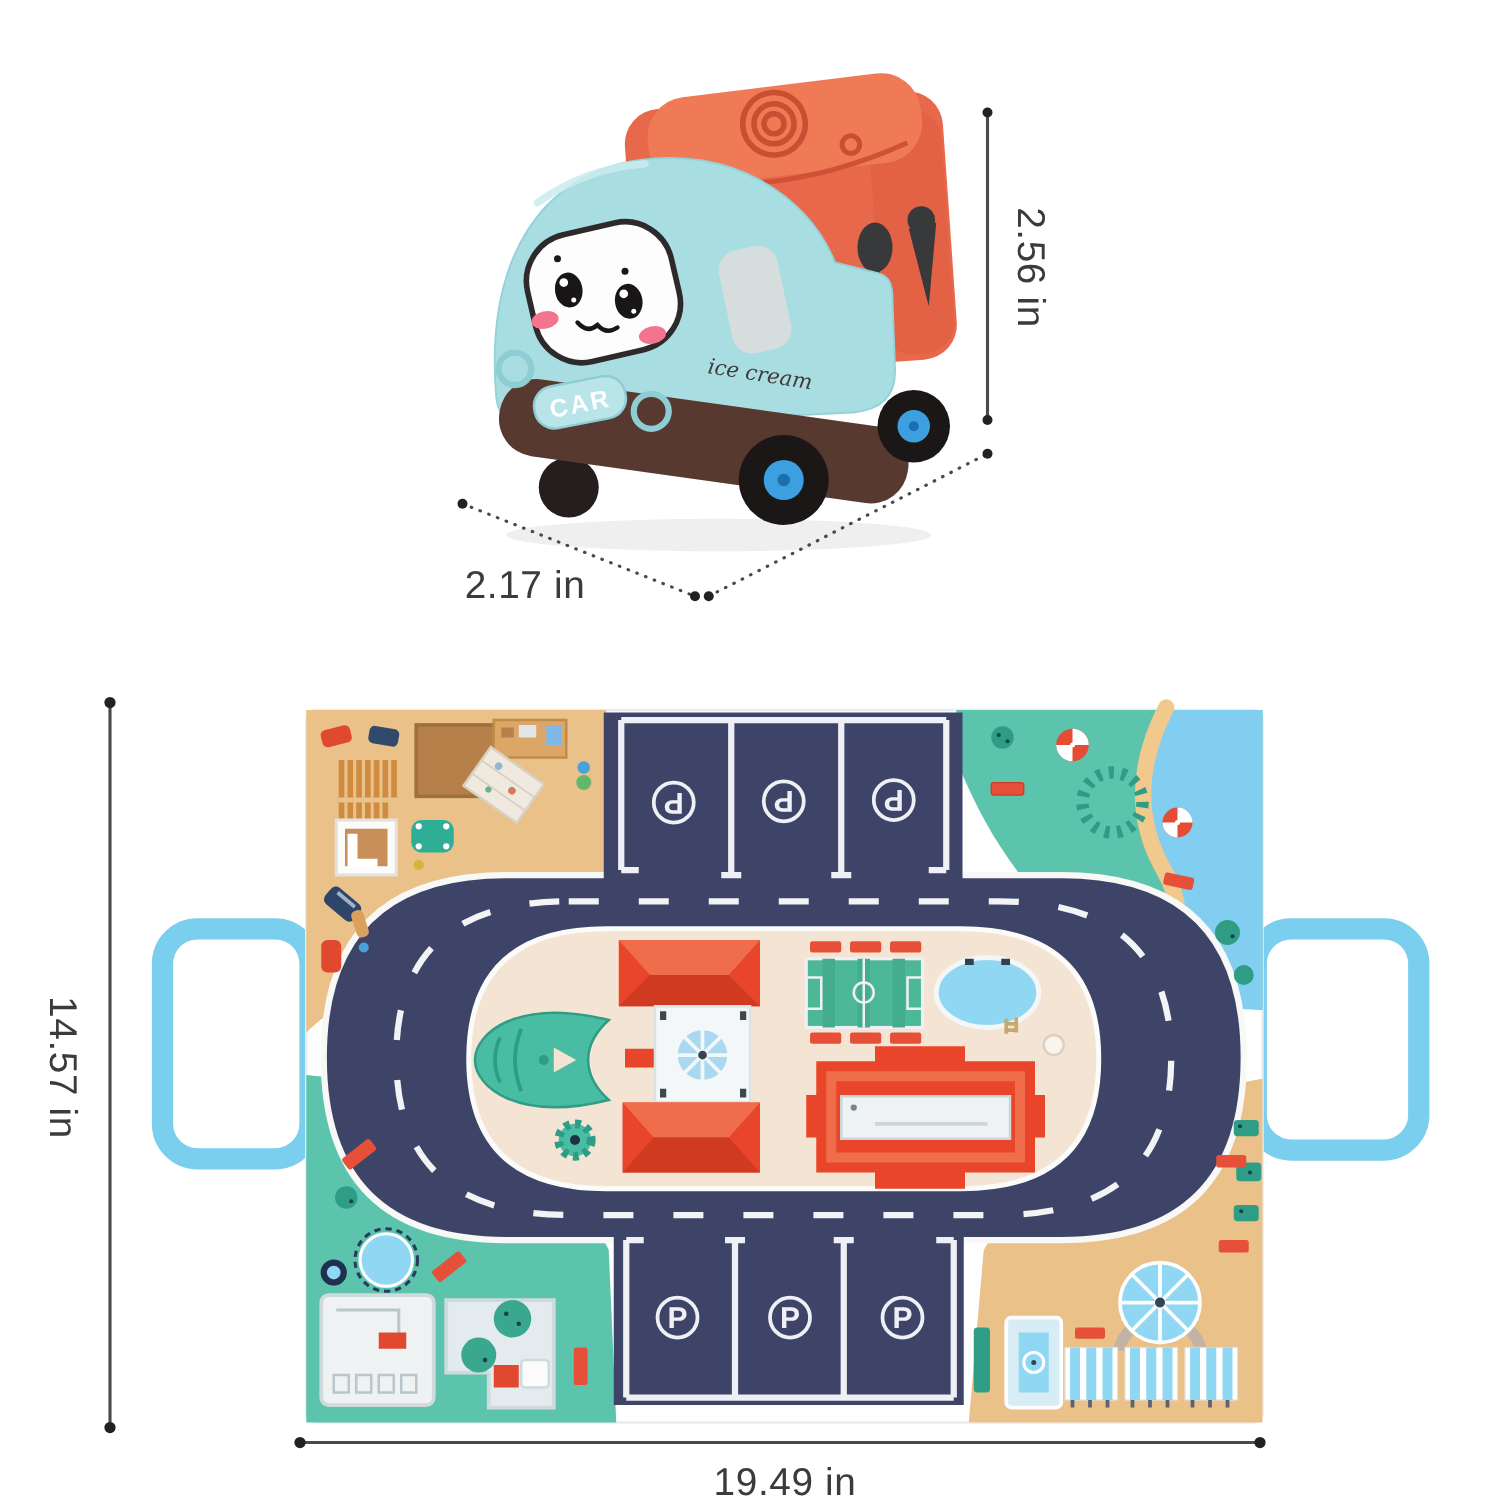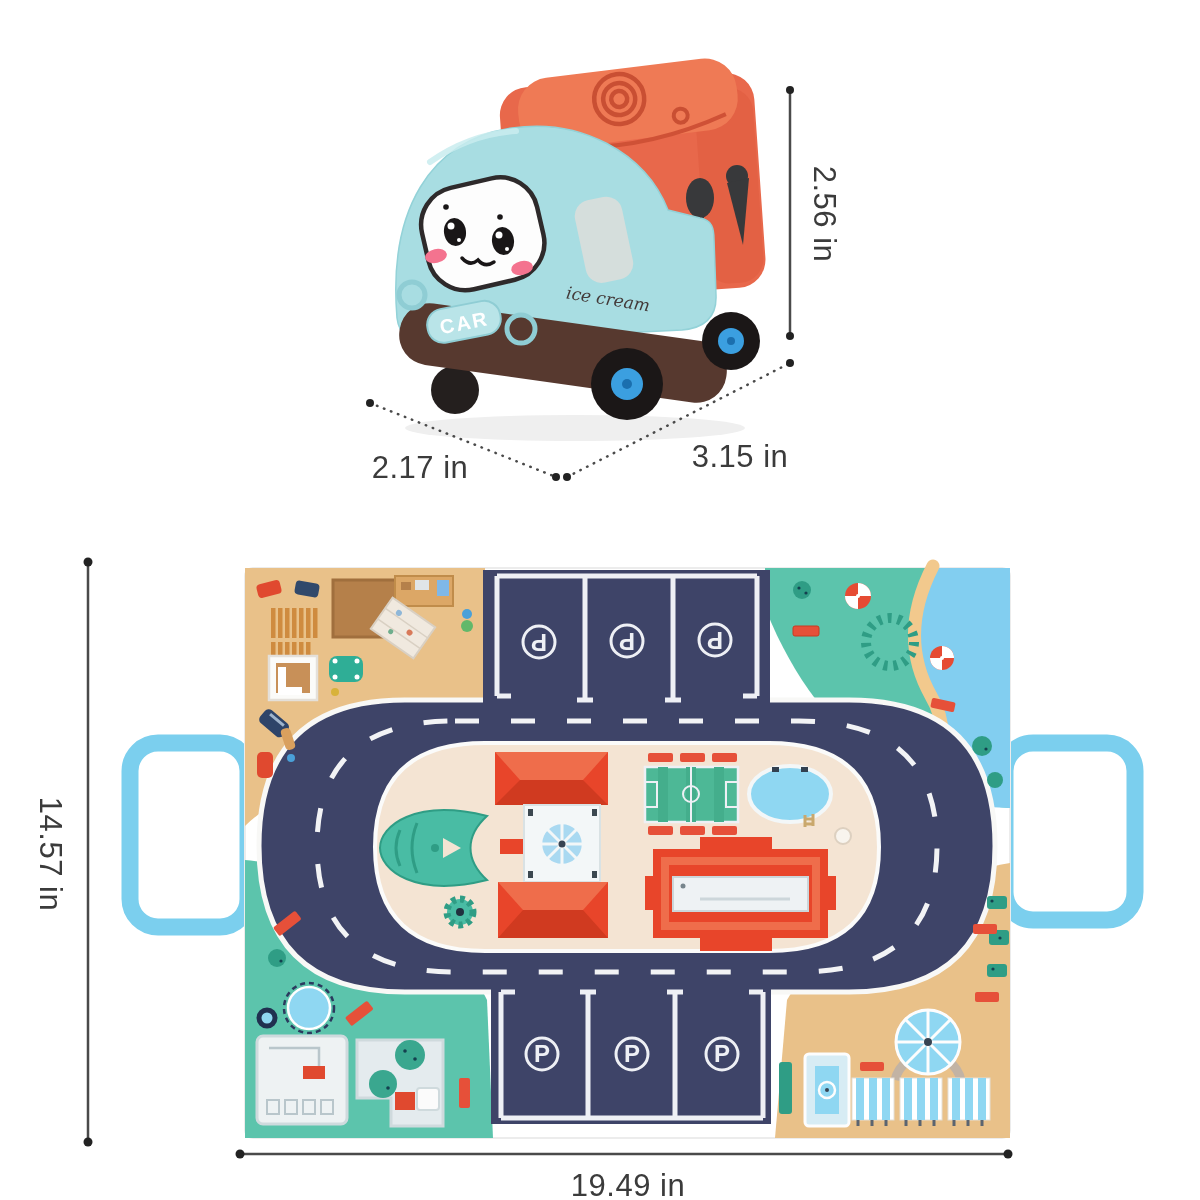--- a/index.html
+++ b/index.html
@@ -394,17 +394,16 @@
     <g>
       <line x1="240" y1="1154" x2="1008" y2="1154" stroke-width="2.5"></line>
       <circle cx="240" cy="1154" r="4.5" stroke="none"></circle>
           <circle cx="1008" cy="1154" r="4.5" stroke="none"></circle>
     </g>
   </g>
 </svg>
 
 <div class="dim-label rot90" style="left:734px;top:196px;width:180px;height:36px;">2.56 in</div>
 <div class="dim-label" style="left:330px;top:450px;width:180px;">2.17 in</div>
-<div class="dim-label" style="left:650px;top:439px;width:180px;">3.15 in</div>
 <div class="dim-label rot90" style="left:-40px;top:836px;width:180px;height:36px;">14.57 in</div>
 <div class="dim-label" style="left:538px;top:1168px;width:180px;">19.49 in</div>
 
 </div>
 
 </body></html>

